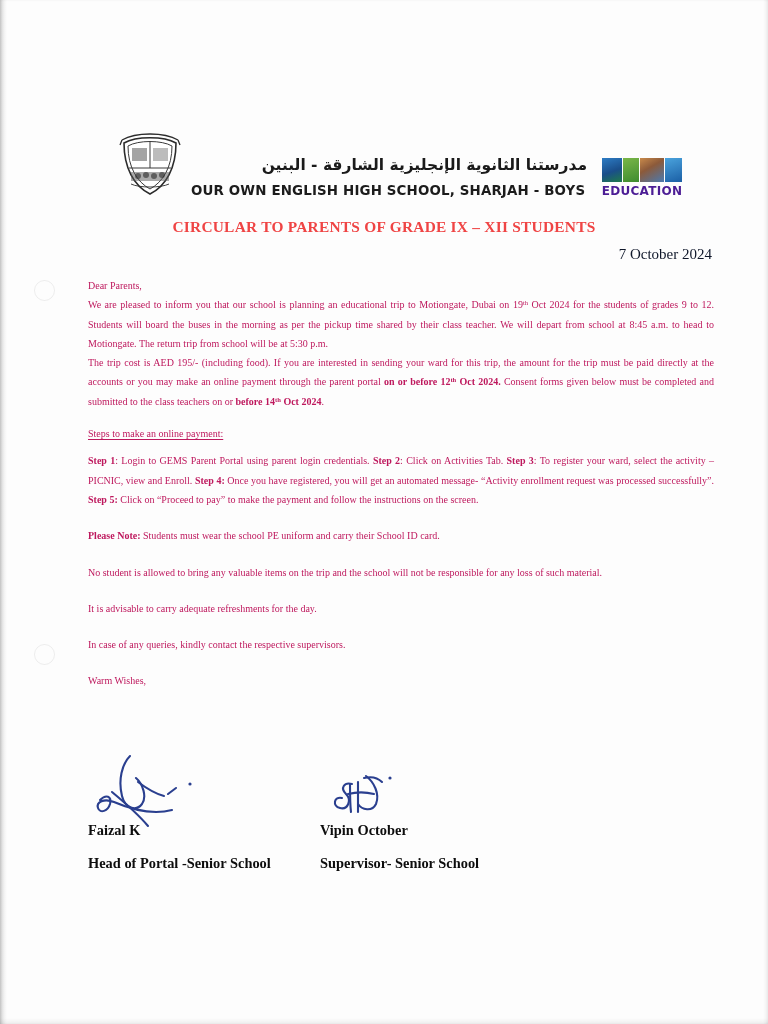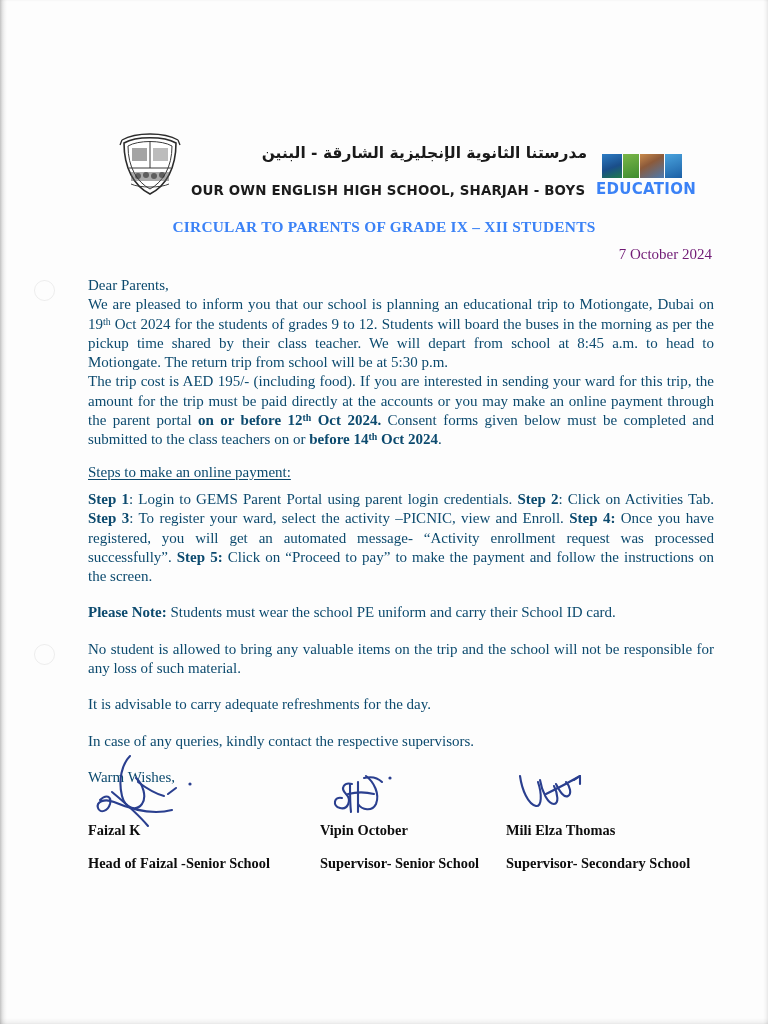--- a/index.html
+++ b/index.html
@@ -83,21 +83,21 @@
     letter-spacing: 0.5px;
     line-height: 1.25;
     white-space: nowrap;
   }
   .english-name {
     font-family: "DejaVu Sans", "Liberation Sans", sans-serif;
     font-size: 13.4px;
     font-weight: 600;
     letter-spacing: 0.15px;
     color: #1c1c1c;
-    margin-top: 20px;
+    margin-top: 8px;
     white-space: nowrap;
   }
   .gems-block {
     flex: 0 0 auto;
     width: 92px;
     padding-top: 6px;
     text-align: center;
   }
   .gems-word {
     display: flex;
@@ -115,53 +115,53 @@
     -webkit-background-clip: text;
     background-clip: text;
     color: transparent;
   }
   .gl-g { background: linear-gradient(160deg,#2d7cc4 0%, #1a4e8a 55%, #1f7a4a 100%); }
   .gl-e { background: linear-gradient(160deg,#7ab648 0%, #3e8c2f 100%); }
   .gl-m { background: linear-gradient(150deg,#c98a4b 0%, #8c5a3a 40%, #4b7ab0 100%); }
   .gl-s { background: linear-gradient(160deg,#4aa3dd 0%, #1b5fa5 100%); }
   .gems-sub {
     font-family: "DejaVu Sans", "Liberation Sans", sans-serif;
-    font-size: 15px;
+    font-size: 12px;
     font-weight: 600;
     letter-spacing: 0.3px;
-    color: #3b82f6;
+    color: #4c1d95;
     margin-top: 2px;
   }
 
   
   .doc-title {
     position: absolute;
     left: 0; right: 0;
     top: 218px;
     text-align: center;
     font-size: 15.4px;
     font-weight: 700;
     letter-spacing: 0.25px;
-    color: #3b82f6;
+    color: #ef4444;
   }
   .date-line {
     position: absolute;
     top: 246px;
     right: 56px;
     font-size: 15px;
-    color: #701a75;
+    color: #0f172a;
   }
   .body-wrap {
     position: absolute;
     left: 88px;
     top: 276px;
     width: 626px;
-    font-size: 15px;
+    font-size: 10px;
     line-height: 19.3px;
-    color: #0c4a6e;
+    color: #be185d;
   }
   .body-wrap p { margin: 0; }
   .p-just { text-align: justify; }
   .gap-sm { height: 8px; }
   .gap-md { height: 13px; }
   .gap-lg { height: 17px; }
   sup { font-size: 0.66em; vertical-align: 0.45em; line-height: 0; }
   b, .b { font-weight: 700; }
   .u-head {
     text-decoration: underline;
@@ -298,51 +298,36 @@
             <path d="M42 2 C34 10, 30 26, 34 42 C37 54, 48 58, 54 50 C59 43, 55 30, 48 24"></path>
             <path d="M12 46 C18 40, 24 42, 22 50 C20 57, 12 60, 10 54 C8 48, 16 44, 26 48 C40 54, 62 62, 84 56"></path>
             <path d="M24 38 C36 48, 50 60, 60 72"></path>
             <path d="M50 28 C58 34, 68 40, 76 42"></path>
             <path d="M80 40 L88 34"></path>
           </g>
           <circle cx="102" cy="30" r="1.6" fill="#2a3f8f"></circle>
         </svg>
       </div>
       <div class="sig-name">Faizal K</div>
-      <div class="sig-role">Head of Faizal -Senior School</div>
+      <div class="sig-role">Head of Portal -Senior School</div>
     </div>
 
     <div class="sig-col c2">
       <div class="sig-ink">
         <svg width="120" height="80" viewBox="0 0 120 80">
           <g fill="none" stroke="#2a3f8f" stroke-width="2.1" stroke-linecap="round">
             <path d="M22 44 C14 42, 12 52, 20 54 C28 56, 32 46, 26 40 C20 34, 24 28, 32 30"></path>
             <path d="M30 30 C30 42, 30 50, 31 58"></path>
             <path d="M38 28 C38 42, 38 50, 38 58"></path>
             <path d="M28 40 C36 38, 46 38, 54 40"></path>
             <path d="M46 22 C54 28, 60 40, 56 50 C52 58, 42 56, 38 50"></path>
             <path d="M44 24 C52 22, 58 24, 62 28"></path>
           </g>
           <circle cx="70" cy="24" r="1.6" fill="#2a3f8f"></circle>
         </svg>
       </div>
       <div class="sig-name">Vipin October</div>
       <div class="sig-role">Supervisor- Senior School</div>
     </div>
 
-    <div class="sig-col c3">
-      <div class="sig-ink">
-        <svg width="120" height="80" viewBox="0 0 120 80">
-          <g fill="none" stroke="#2a3f8f" stroke-width="2.1" stroke-linecap="round">
-            <path d="M14 22 C16 36, 22 50, 30 52 C36 53, 36 40, 32 28"></path>
-            <path d="M34 26 C36 38, 42 50, 48 50 C53 50, 52 40, 48 32"></path>
-            <path d="M50 30 C54 38, 58 44, 62 42 C66 40, 64 32, 60 28"></path>
-            <path d="M40 40 C52 34, 64 28, 74 22"></path>
-            <path d="M74 22 L68 26 M74 22 L74 30"></path>
-          </g>
-        </svg>
-      </div>
-      <div class="sig-name">Mili Elza Thomas</div>
-      <div class="sig-role">Supervisor- Secondary School</div>
-    </div>
   </div>
 
 </div>
 
 </body></html>

